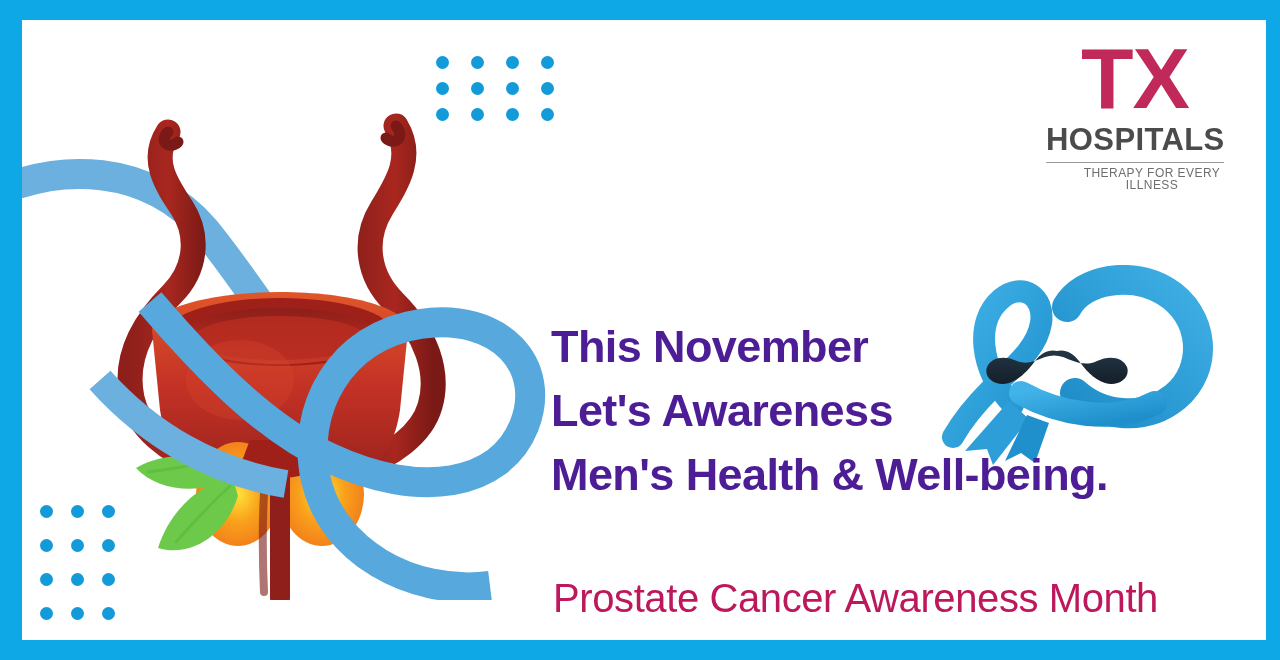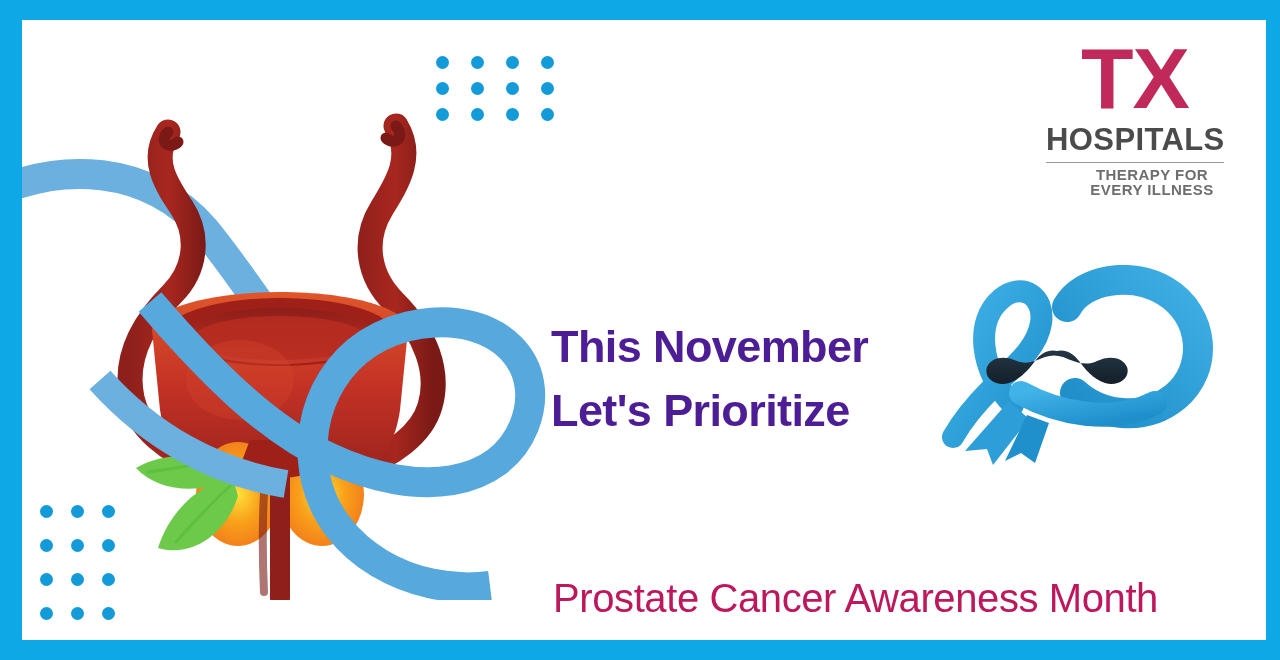--- a/index.html
+++ b/index.html
@@ -98,22 +98,22 @@
     letter-spacing: 0.4px;
     color: #4B4B4B;
   }
   .logo-rule {
     margin: 7px auto 4px auto;
     width: 100%;
     height: 1px;
     background: #9A9A9A;
   }
   .logo-tagline {
-    font-size: 15px;
-    font-weight: bold;
+    font-size: 12px;
+    font-weight: normal;
     letter-spacing: 0.45px;
     color: #6E6E6E;
     margin-left: 34px;
   }
 
   
   .headline {
     position: absolute;
     left: 529px;
     top: 295px;
@@ -288,19 +288,20 @@
 
     <div class="logo">
       <div class="logo-tx">TX</div>
       <div class="logo-hospitals">HOSPITALS</div>
       <div class="logo-rule"></div>
       <div class="logo-tagline">THERAPY FOR EVERY ILLNESS</div>
     </div>
 
     <div class="headline">
       <div class="headline-line">This November</div>
-      <div class="headline-line">Let's Prioritize</div>
+      <div class="headline-line">Let's Awareness</div>
+      <div class="headline-line">Men's Health &amp; Well-being.</div>
     </div>
 
     <div class="subtitle">Prostate Cancer Awareness Month</div>
 
   </div>
 </div>
 
 </body></html>

